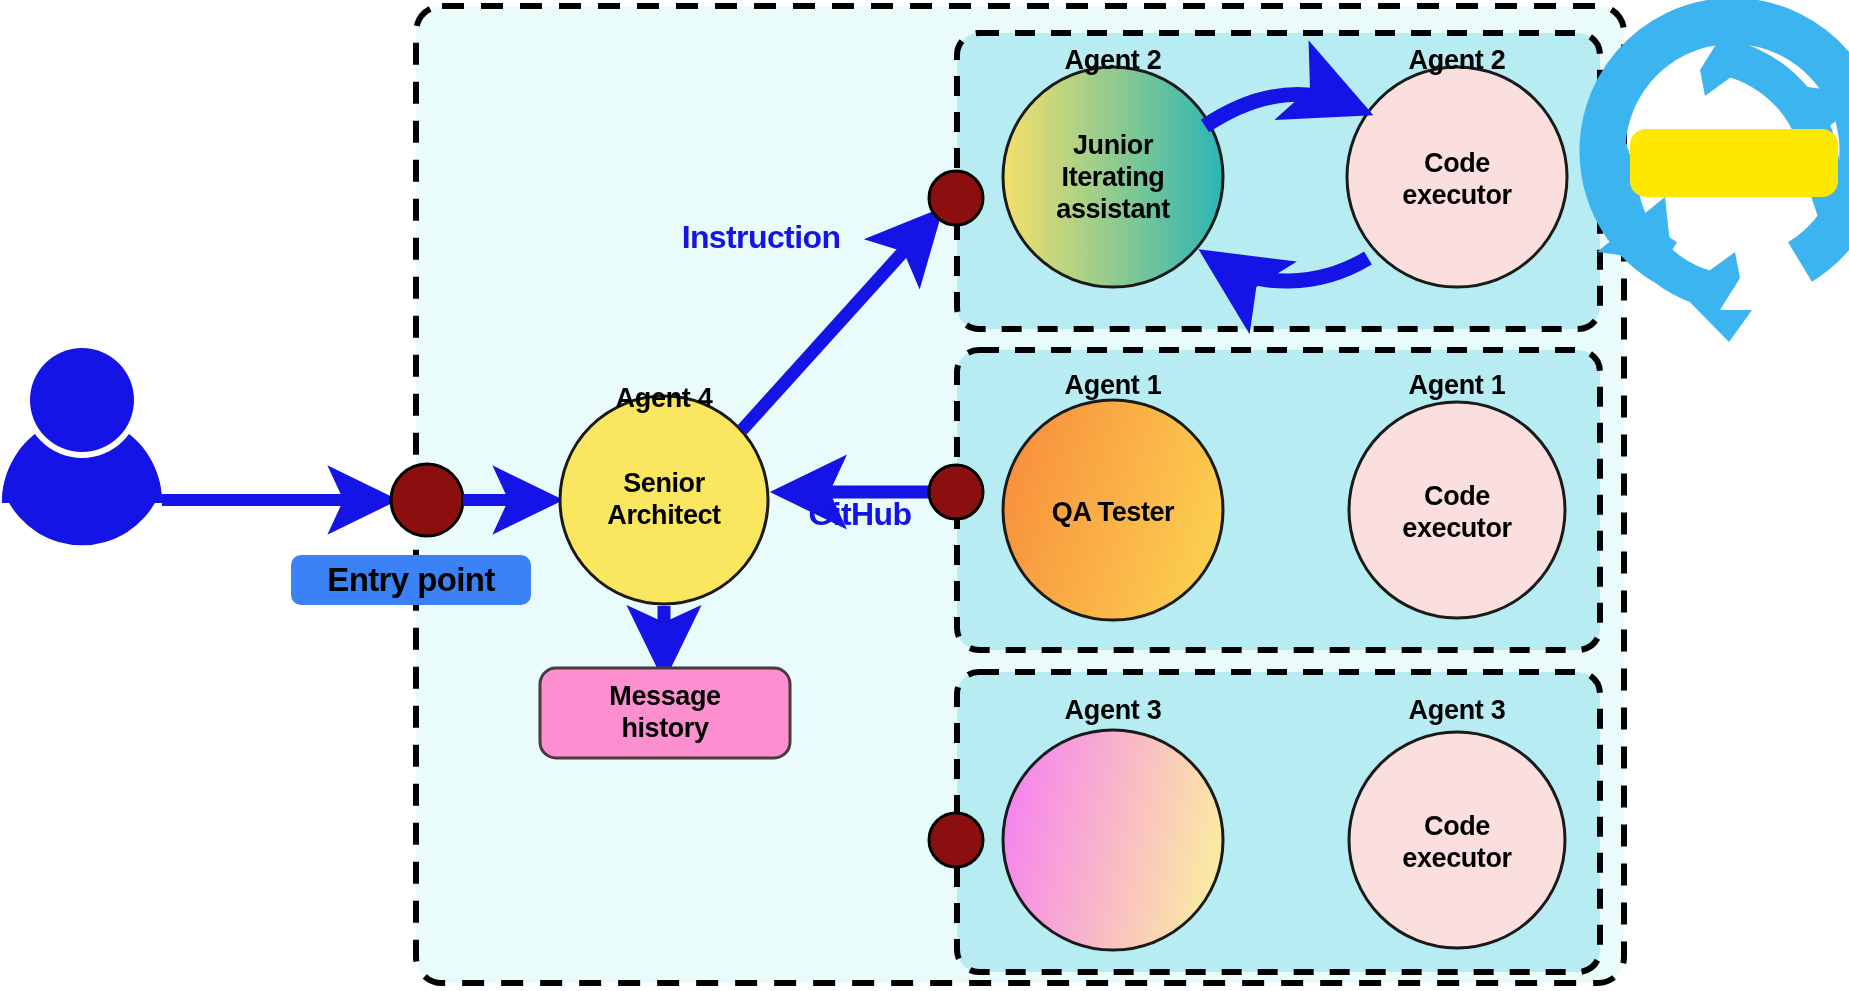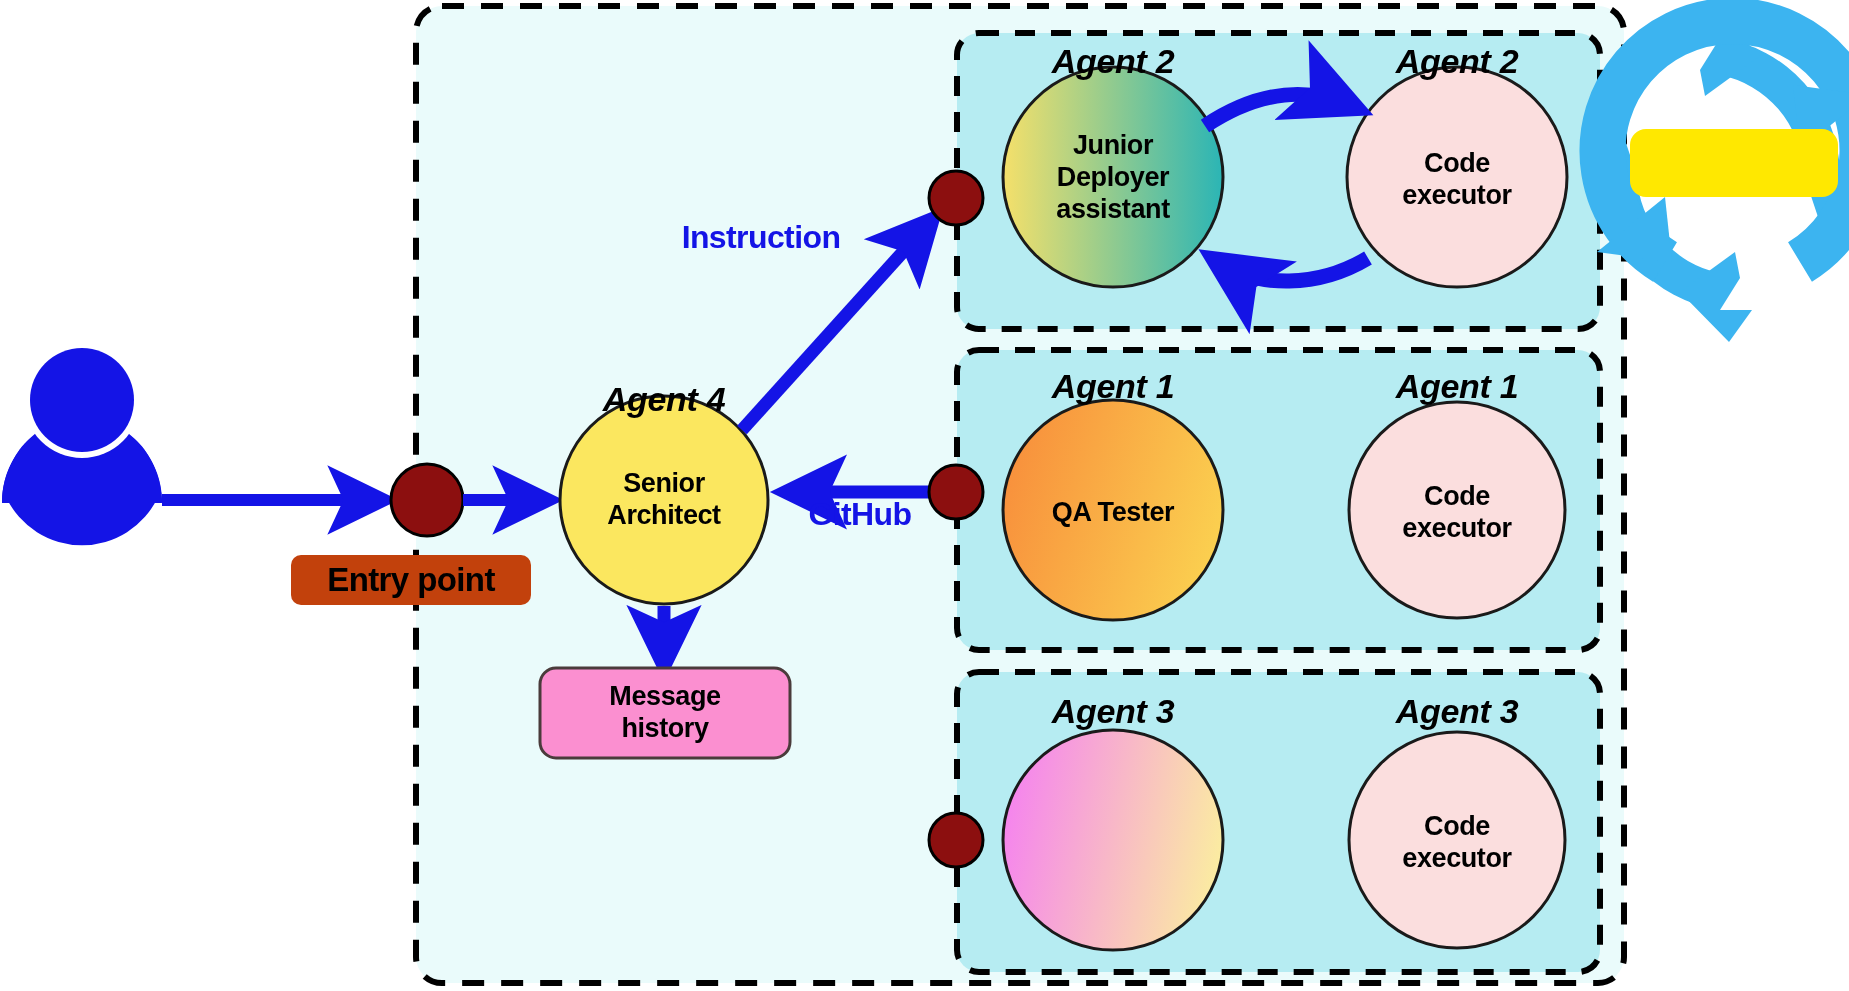--- a/index.html
+++ b/index.html
@@ -25,23 +25,22 @@
     position: absolute;
     font-family: "Liberation Sans", sans-serif;
     font-weight: bold;
     color: #000000;
     text-align: center;
     line-height: 1.18;
     white-space: pre-line;
     pointer-events: none;
   }
   .agent-tag {
-    font-size: 34px;
+    font-size: 27px;
     letter-spacing: -0.3px;
-    font-style: italic;
   }
   .node-text {
     font-size: 27px;
     letter-spacing: -0.4px;
   }
   .edge-text {
     font-size: 32px;
     color: #1414e6;
     letter-spacing: -0.6px;
   }
@@ -158,37 +157,37 @@
 
     <g>
       <path d="M1665 262 A130 130 0 1 1 1800 262" fill="none" stroke="#3cb4f0" stroke-width="46" stroke-linecap="butt"></path>
       <path d="M1793 85 L1868 95 L1800 150 Z" fill="#3cb4f0"></path>
       <path d="M1672 262 L1597 252 L1665 197 Z" fill="#3cb4f0"></path>
     </g>
 
     <rect x="1630" y="129" width="208" height="68" rx="16" ry="16" fill="#ffe800"></rect>
   </svg>
 
-  <div class="lbl entry-label centerbox" style="left:291px; top:555px; width:240px; height:50px; background:#c2410c; border-radius:10px;">Entry point</div>
+  <div class="lbl entry-label centerbox" style="left:291px; top:555px; width:240px; height:50px; background:#3b82f6; border-radius:10px;">Entry point</div>
 
   <div class="lbl agent-tag centerbox" style="left:564px; top:340px; width:200px; height:32px;margin-top:43px;">Agent 4</div>
 
   <div class="lbl node-text centerbox" style="left:564px; top:455px; width:200px; height:90px;">Senior
 Architect</div>
 
   <div class="lbl msg-text centerbox" style="left:540px; top:668px; width:250px; height:90px;">Message
 history</div>
 
   <div class="lbl edge-text centerbox" style="left:646px; top:218px; width:230px; height:40px;">Instruction</div>
 
   <div class="lbl edge-text centerbox" style="left:785px; top:495px; width:150px; height:40px;">GitHub</div>
 
   <div class="lbl agent-tag centerbox" style="left:1013px; top:45px; width:200px; height:32px;">Agent 2</div>
   <div class="lbl node-text centerbox" style="left:1013px; top:128px; width:200px; height:100px;">Junior
-Deployer
+Iterating
 assistant</div>
 
   <div class="lbl agent-tag centerbox" style="left:1357px; top:45px; width:200px; height:32px;">Agent 2</div>
   <div class="lbl node-text centerbox" style="left:1357px; top:145px; width:200px; height:70px;">Code
 executor</div>
 
   <div class="lbl agent-tag centerbox" style="left:1013px; top:370px; width:200px; height:32px;">Agent 1</div>
   <div class="lbl node-text centerbox" style="left:1013px; top:495px; width:200px; height:36px;">QA Tester</div>
 
   <div class="lbl agent-tag centerbox" style="left:1357px; top:370px; width:200px; height:32px;">Agent 1</div>

